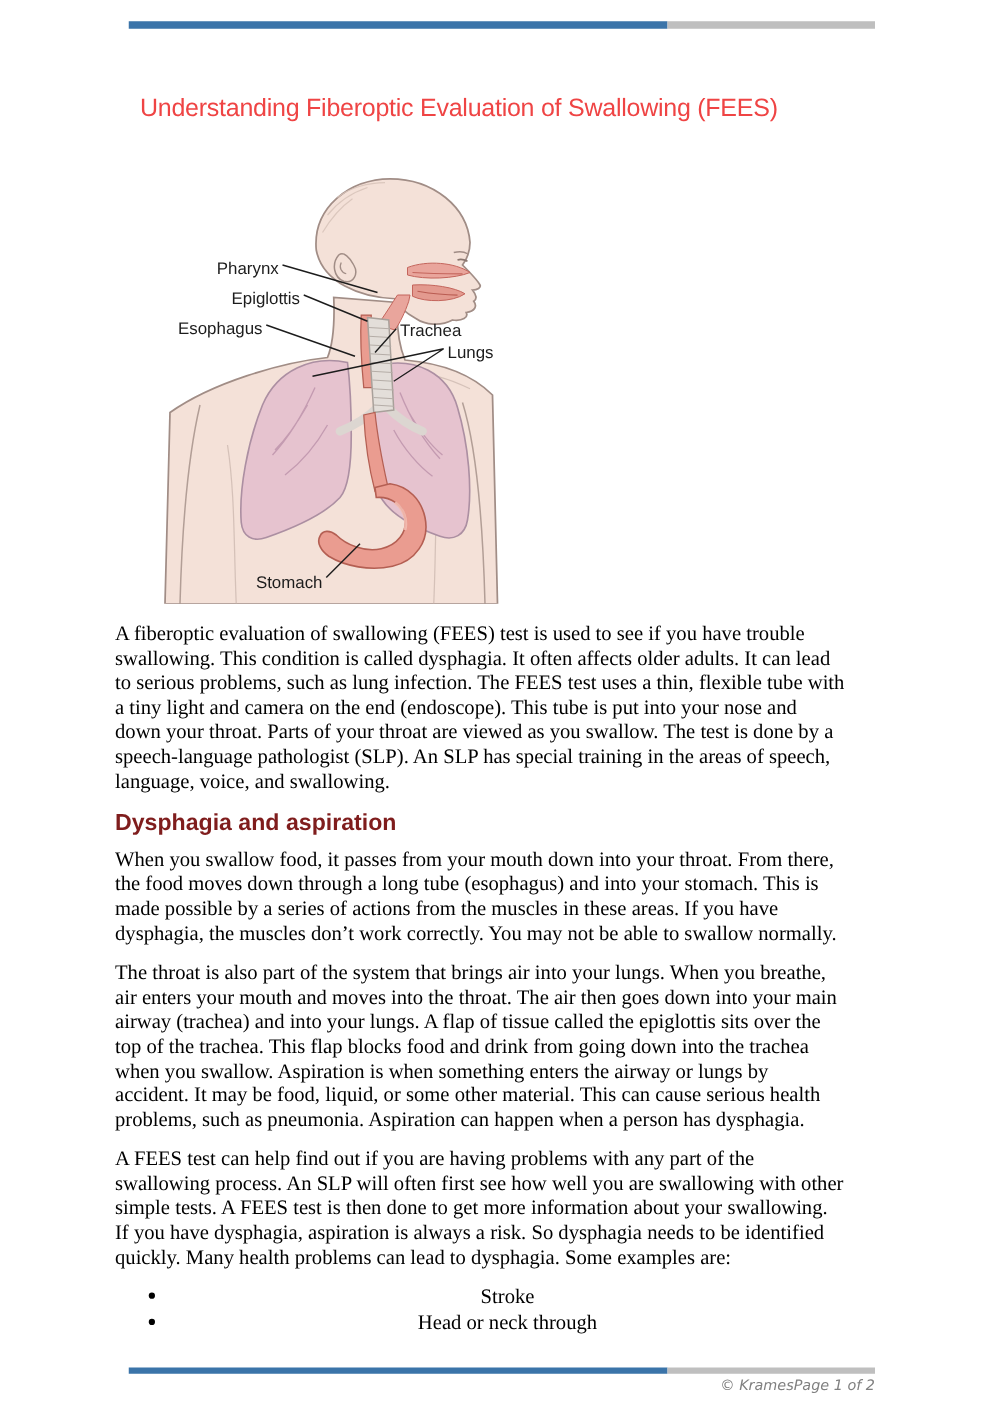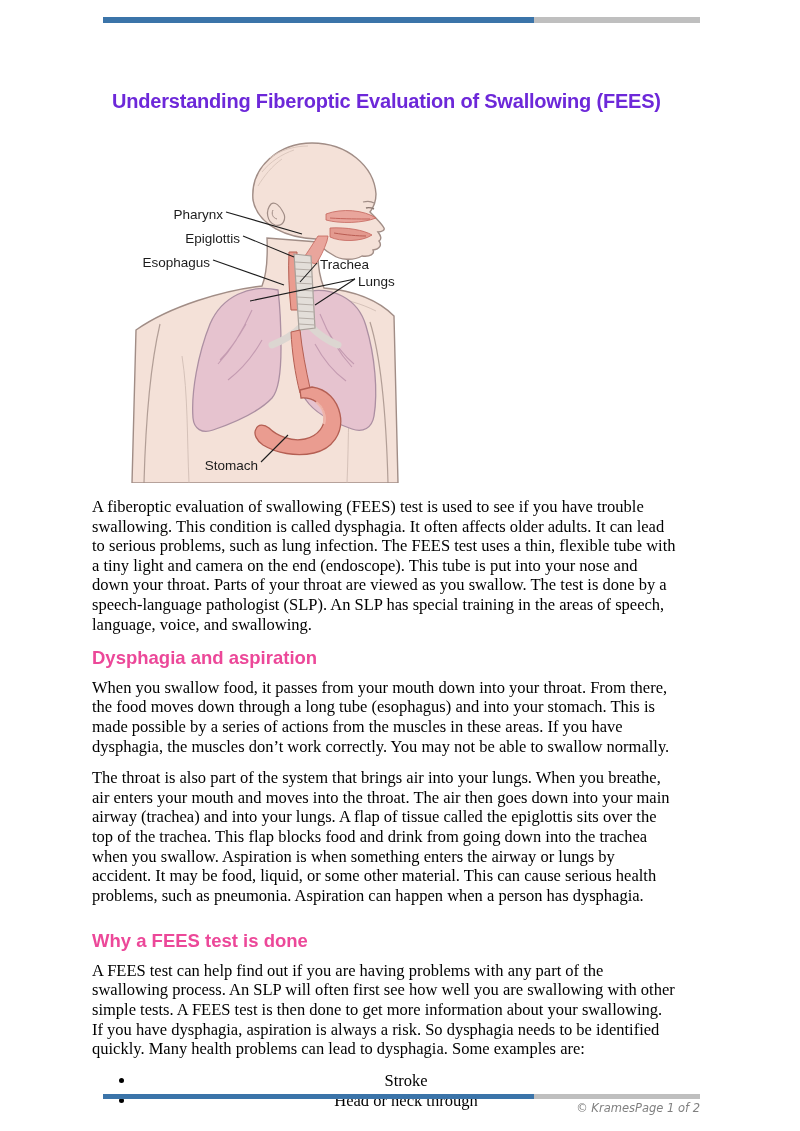--- a/index.html
+++ b/index.html
@@ -3,31 +3,31 @@
 <meta charset="utf-8">
 <style>
   html,body{margin:0;padding:0;background:#ffffff;}
   .page{position:relative;width:800px;height:1131px;background:#ffffff;overflow:hidden;
         font-family:"Liberation Serif",serif;color:#000;}
   .rule{position:absolute;left:103px;width:597px;display:flex;}
   .rule .seg-blue{width:72.2%;height:100%;background:#3B74A9;}
   .rule .seg-gray{width:27.8%;height:100%;background:#BFBFBF;}
   .rule-top{top:17px;height:6px;}
   .rule-bottom{top:1094px;height:5px;}
-  h1.doc-title{position:absolute;left:112px;top:90px;width:600px;margin:0;
-        font-family:"Liberation Sans",sans-serif;font-weight:bold;font-size:20px;
-        letter-spacing:-0.2px;color:#6d28d9;}
+  h1.doc-title{position:absolute;left:112px;top:76px;width:600px;margin:0;
+        font-family:"Liberation Sans",sans-serif;font-weight:normal;font-size:20px;
+        letter-spacing:-0.2px;color:#ef4444;}
   .figure-wrap{position:absolute;left:130px;top:138px;width:270px;height:345px;text-align:center;}
   .figure-wrap svg{display:block;}
   .fig-label{font-family:"Liberation Sans",sans-serif;font-size:13.5px;fill:#1c1c1c;}
   .content{position:absolute;left:92px;top:497px;width:584px;
         font-size:16.5px;line-height:19.6px;}
   .content p{margin:0 0 12px 0;}
   .content h2{font-family:"Liberation Sans",sans-serif;font-size:18.5px;font-weight:bold;
-        color:#ec4899;margin:14px 0 10px 0;}
+        color:#7f1d1d;margin:14px 0 10px 0;}
   .content .section-2 h2{margin-top:26px;}
   .content ul{margin:6px 0 0 0;padding-left:44px;text-align:center;}
   .content li{margin:0 0 1px 0;line-height:19.6px;}
   .footer-text{position:absolute;left:103px;top:1101px;width:597px;display:flex;
         justify-content:flex-end;font-family:"DejaVu Sans",sans-serif;
         font-style:italic;font-size:11.5px;color:#808080;}
 </style>
 </head>
 <body>
 
@@ -107,21 +107,20 @@
   <div class="content">
     <p>A fiberoptic evaluation of swallowing (FEES) test is used to see if you have trouble swallowing. This condition is called dysphagia. It often affects older adults. It can lead to serious problems, such as lung infection. The FEES test uses a thin, flexible tube with a tiny light and camera on the end (endoscope). This tube is put into your nose and down your throat. Parts of your throat are viewed as you swallow. The test is done by a speech-language pathologist (SLP). An SLP has special training in the areas of speech, language, voice, and swallowing.</p>
 
     <div class="section-1">
       <h2>Dysphagia and aspiration</h2>
       <p>When you swallow food, it passes from your mouth down into your throat. From there, the food moves down through a long tube (esophagus) and into your stomach. This is made possible by a series of actions from the muscles in these areas. If you have dysphagia, the muscles don’t work correctly. You may not be able to swallow normally.</p>
       <p>The throat is also part of the system that brings air into your lungs. When you breathe, air enters your mouth and moves into the throat. The air then goes down into your main airway (trachea) and into your lungs. A flap of tissue called the epiglottis sits over the top of the trachea. This flap blocks food and drink from going down into the trachea when you swallow. Aspiration is when something enters the airway or lungs by accident. It may be food, liquid, or some other material. This can cause serious health problems, such as pneumonia. Aspiration can happen when a person has dysphagia.</p>
     </div>
 
     <div class="section-2">
-      <h2>Why a FEES test is done</h2>
       <p>A FEES test can help find out if you are having problems with any part of the swallowing process. An SLP will often first see how well you are swallowing with other simple tests. A FEES test is then done to get more information about your swallowing. If you have dysphagia, aspiration is always a risk. So dysphagia needs to be identified quickly. Many health problems can lead to dysphagia. Some examples are:</p>
       <ul>
         <li>Stroke</li>
         <li>Head or neck through</li>
       </ul>
     </div>
   </div>
 
   <div class="rule rule-bottom">
     <div class="seg-blue"></div>

